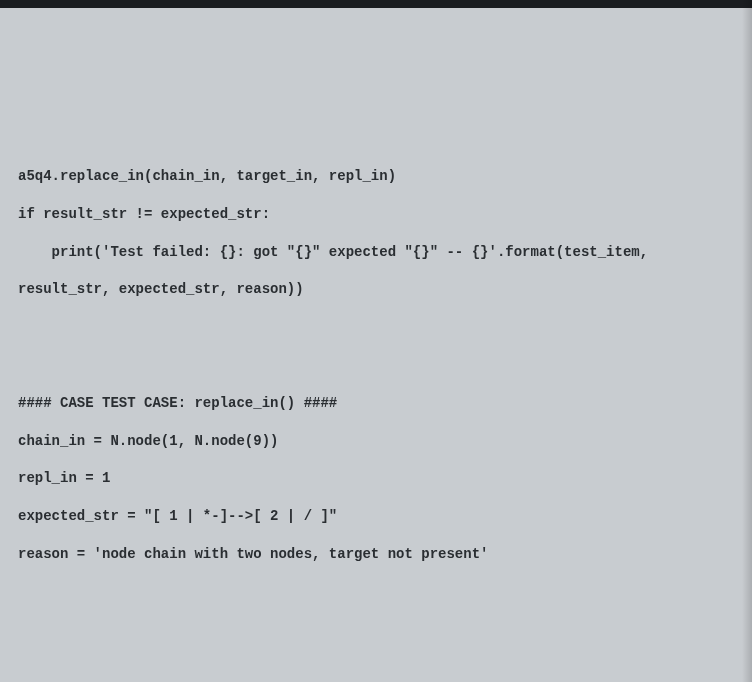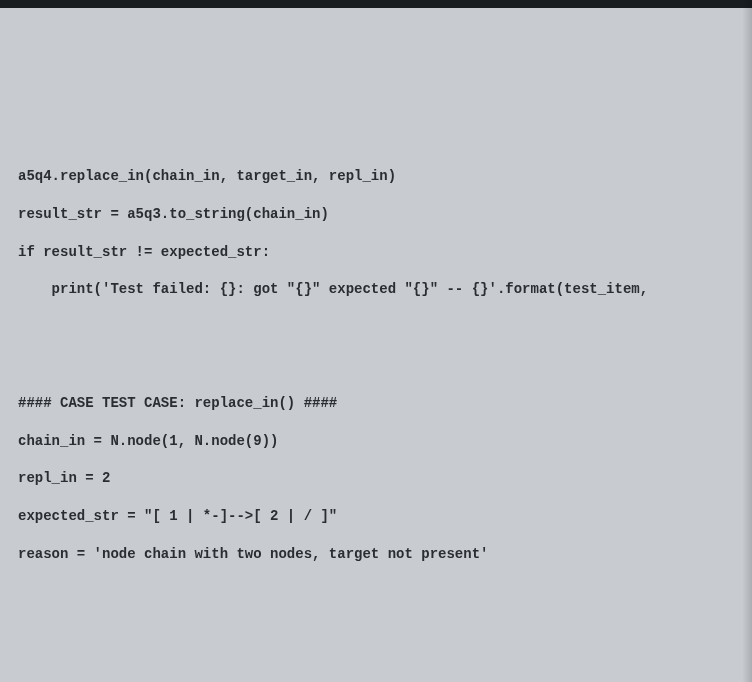--- a/index.html
+++ b/index.html
@@ -51,28 +51,28 @@
 </head>
 <body>
 
 <div class="top-bar"></div>
 <div class="right-edge"></div>
 
 
 
 <div class="code-area">
 <span class="line">a5q4.replace_in(chain_in, target_in, repl_in)</span>
-<span class="line">result_str = a5q3.to_string(chain_in)</span>
 <span class="line">if result_str != expected_str:</span>
 <span class="line">    print('Test failed: {}: got "{}" expected "{}" -- {}'.format(test_item,</span>
+<span class="line">result_str, expected_str, reason))</span>
 <div class="blank"></div>
 <div class="blank"></div>
 <span class="line">#### CASE TEST CASE: replace_in() ####</span>
 <span class="line">chain_in = N.node(1, N.node(9))</span>
-<span class="line">repl_in = 2</span>
+<span class="line">repl_in = 1</span>
 <span class="line">expected_str = "[ 1 | *-]--&gt;[ 2 | / ]"</span>
 <span class="line">reason = 'node chain with two nodes, target not present'</span>
 <div class="blank"></div>
 
 
 
 
 
 
 

